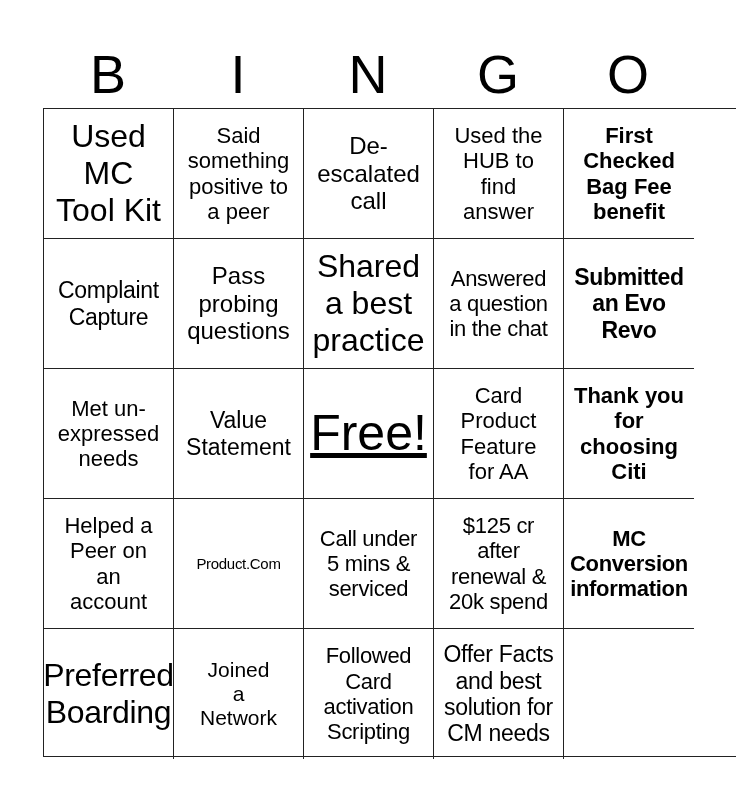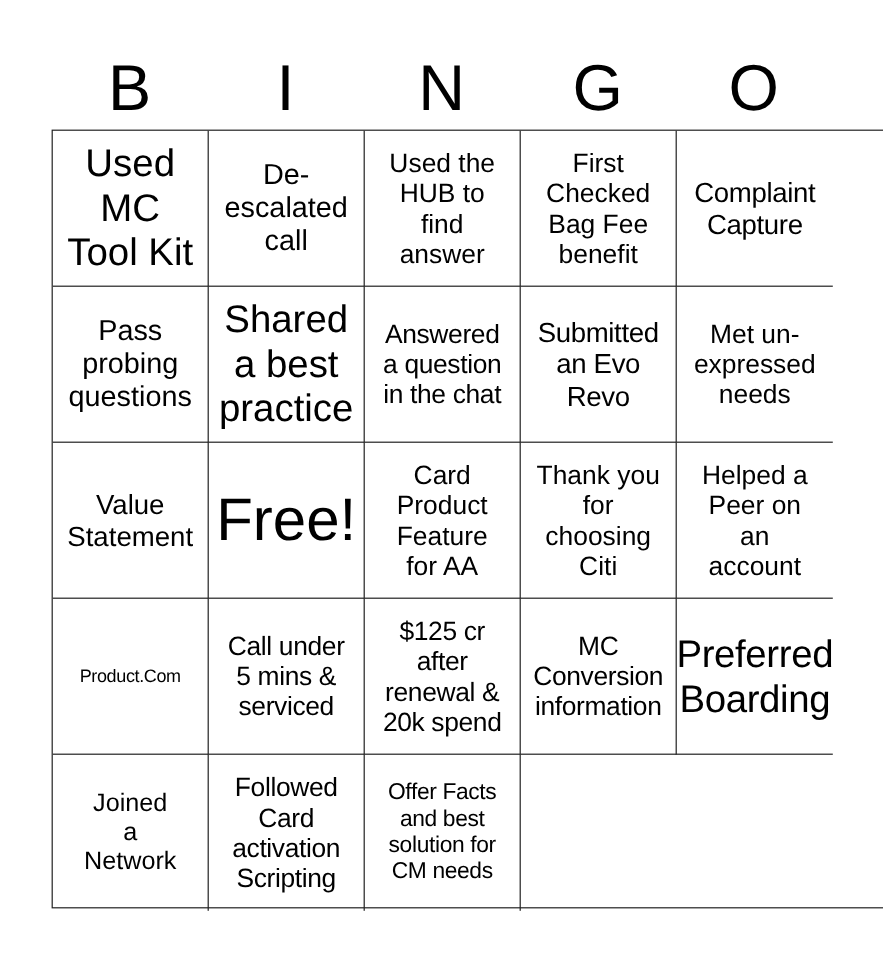--- a/index.html
+++ b/index.html
@@ -4,49 +4,55 @@
 <style>
   html, body { margin: 0; padding: 0; background: #ffffff; }
   body { width: 736px; height: 800px; position: relative; font-family: "Liberation Sans", sans-serif; color: #000; overflow: hidden; }
   .header { position: absolute; left: 43px; top: 40px; width: 650px; height: 68px; display: flex; }
   .header span { width: 130px; text-align: center; font-size: 54px; line-height: 68px; }
   .grid { position: absolute; left: 43px; top: 108px; width: 728px; height: 649px;
           display: grid; grid-template-columns: repeat(5, 130px); grid-template-rows: repeat(5, 130px);
           border: 1px solid #222; box-sizing: border-box; }
   .cell { border-right: 1px solid #222; border-bottom: 1px solid #222; box-sizing: border-box;
           display: flex; align-items: center; justify-content: center; text-align: center; overflow: hidden; }
-  .cell:nth-child(5n) { border-right: none; }
+  .cell:nth-child(5n) { border-right: none; font-weight: bold; }
   .cell:nth-child(n+21) { border-bottom: none; }
   .cell span { display: block; white-space: pre-line; line-height: 1.15; }
   .s15 { font-size: 15px; }
   .s22 { font-size: 22px; }
   .s23 { font-size: 23px; }
   .s24 { font-size: 24px; }
   .s27 { font-size: 32px; }
   .s32 { font-size: 32px; }
   .s36 { font-size: 37px; }
-  .s50 { font-size: 50px; }
+  .s50 { font-size: 50px; text-decoration: underline; }
   .nx { letter-spacing: -0.3px; }
 </style>
 </head>
 <body>
 
 <div class="header">
   <span>B</span>
   <span>I</span>
   <span>N</span>
   <span>G</span>
   <span>O</span>
 </div>
 
 <div class="grid">
   <div class="cell">
       <span class="s32">Used
 MC
 Tool Kit</span>
+    </div>
+  <div class="cell">
+      <span class="s22">Said
+something
+positive to
+a peer</span>
     </div>
   <div class="cell">
       <span class="s24">De-
 escalated
 call</span>
     </div>
   <div class="cell">
       <span class="s22">Used the
 HUB to
 find
@@ -144,18 +150,18 @@
 a
 Network</span>
     </div>
   <div class="cell">
       <span class="s22 nx">Followed
 Card
 activation
 Scripting</span>
     </div>
   <div class="cell">
-      <span class="s22 nx" style="font-size:19px">Offer Facts
+      <span class="s22 nx" style="font-size:23px">Offer Facts
 and best
 solution for
 CM needs</span>
     </div>
 </div>
 
 </body></html>

